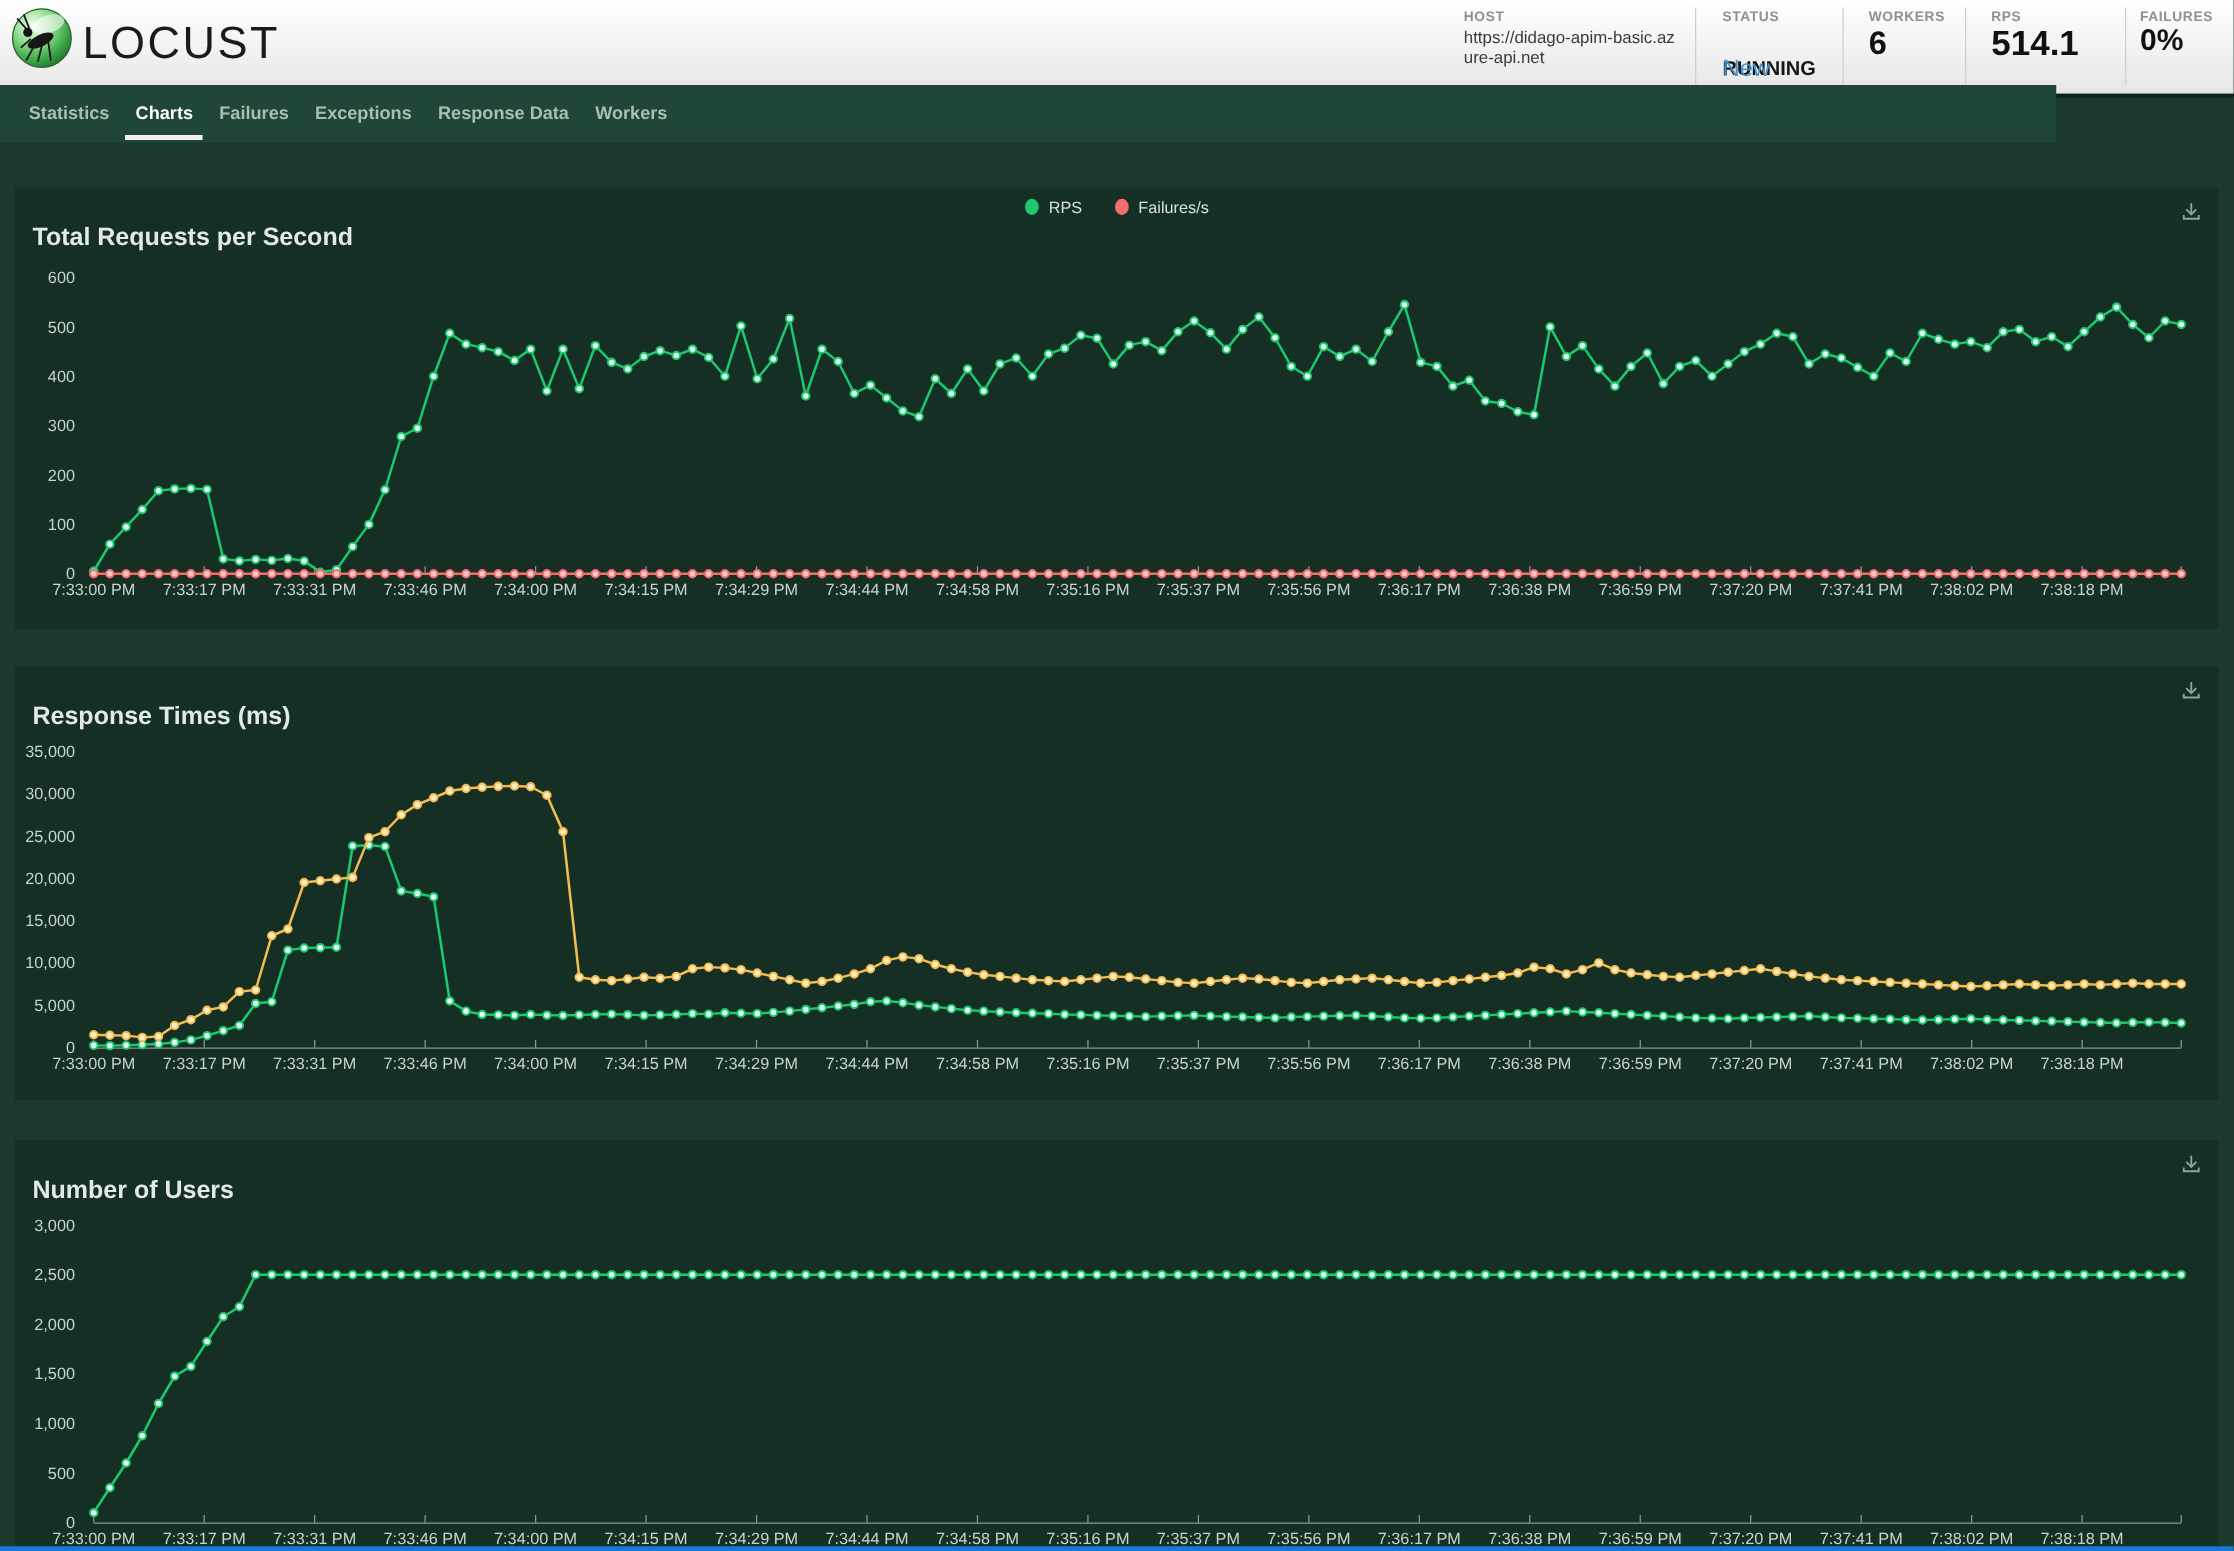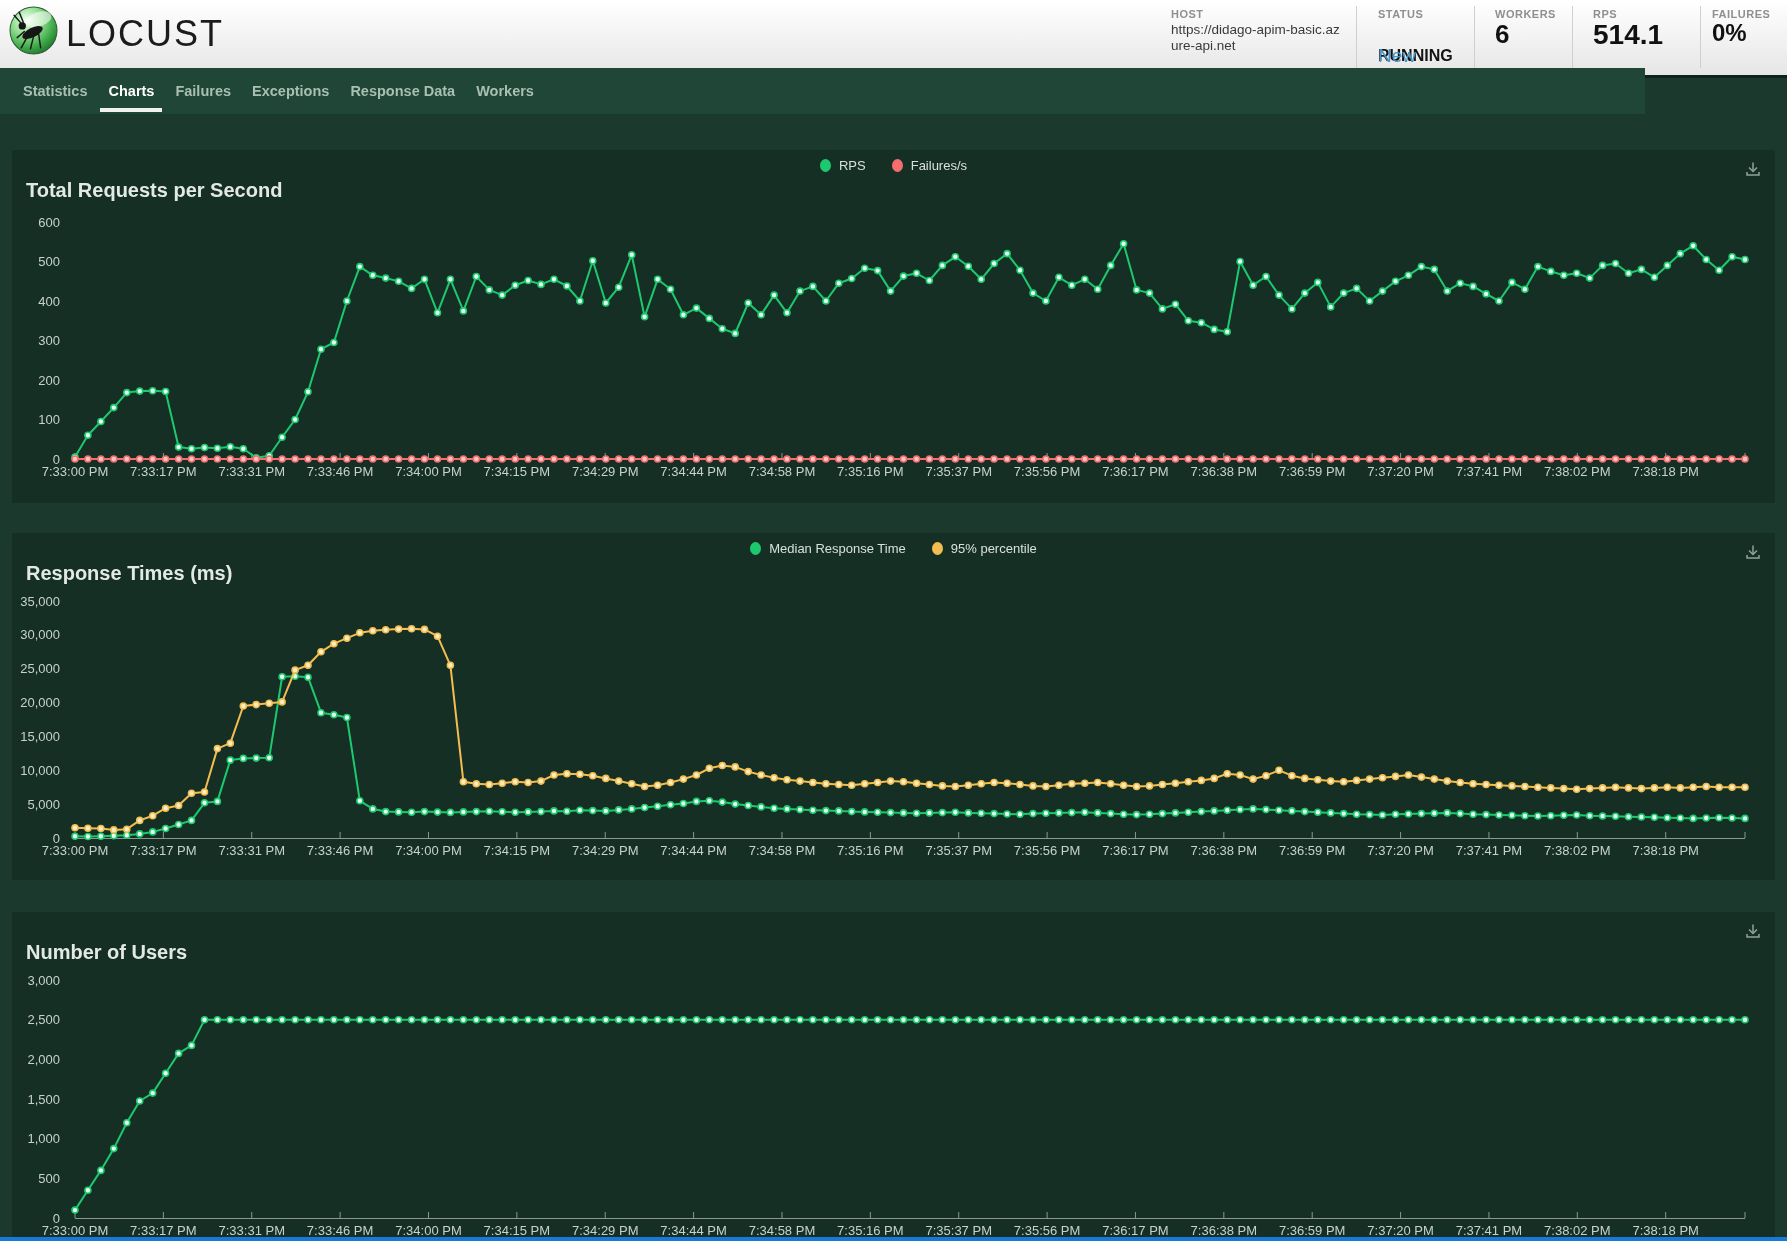--- a/index.html
+++ b/index.html
@@ -455,30 +455,20 @@
       <circle cx="1681.2" cy="309.0" r="3" fill="#ffc4c4" stroke="#f56e6e" stroke-width="1.6"></circle>
       <circle cx="1694.2" cy="309.0" r="3" fill="#ffc4c4" stroke="#f56e6e" stroke-width="1.6"></circle>
       <circle cx="1707.1" cy="309.0" r="3" fill="#ffc4c4" stroke="#f56e6e" stroke-width="1.6"></circle>
       <circle cx="1720.1" cy="309.0" r="3" fill="#ffc4c4" stroke="#f56e6e" stroke-width="1.6"></circle>
       <circle cx="1733.0" cy="309.0" r="3" fill="#ffc4c4" stroke="#f56e6e" stroke-width="1.6"></circle>
     </svg>
 </section>
 
 <section class="panel panel-2">
   <h2 class="chart-title">Response Times (ms)</h2>
-  <div class="legend">
-    <span class="legend-item">
-      <span class="swatch swatch-green"></span>
-      <span>Median Response Time</span>
-    </span>
-    <span class="legend-item">
-      <span class="swatch swatch-amber"></span>
-      <span>95% percentile</span>
-    </span>
-  </div>
   <button class="dl-btn">
     <svg width="18" height="18" viewBox="0 0 18 18" fill="none" stroke="#8fa59a" stroke-width="1.5">
       <path d="M9 2.5 V11"></path>
         <path d="M5 7.5 L9 11.5 L13 7.5"></path>
         <path d="M3 12 V15 H15 V12"></path>
     </svg>
   </button>
   <svg class="chart-svg" id="chartsvg-1" width="1763" height="347">
       <text x="48" y="309.5" text-anchor="end" fill="#c6d2ca" font-size="13" font-family="Liberation Sans, sans-serif">0</text>
       <text x="48" y="275.64285714285717" text-anchor="end" fill="#c6d2ca" font-size="13" font-family="Liberation Sans, sans-serif">5,000</text>

